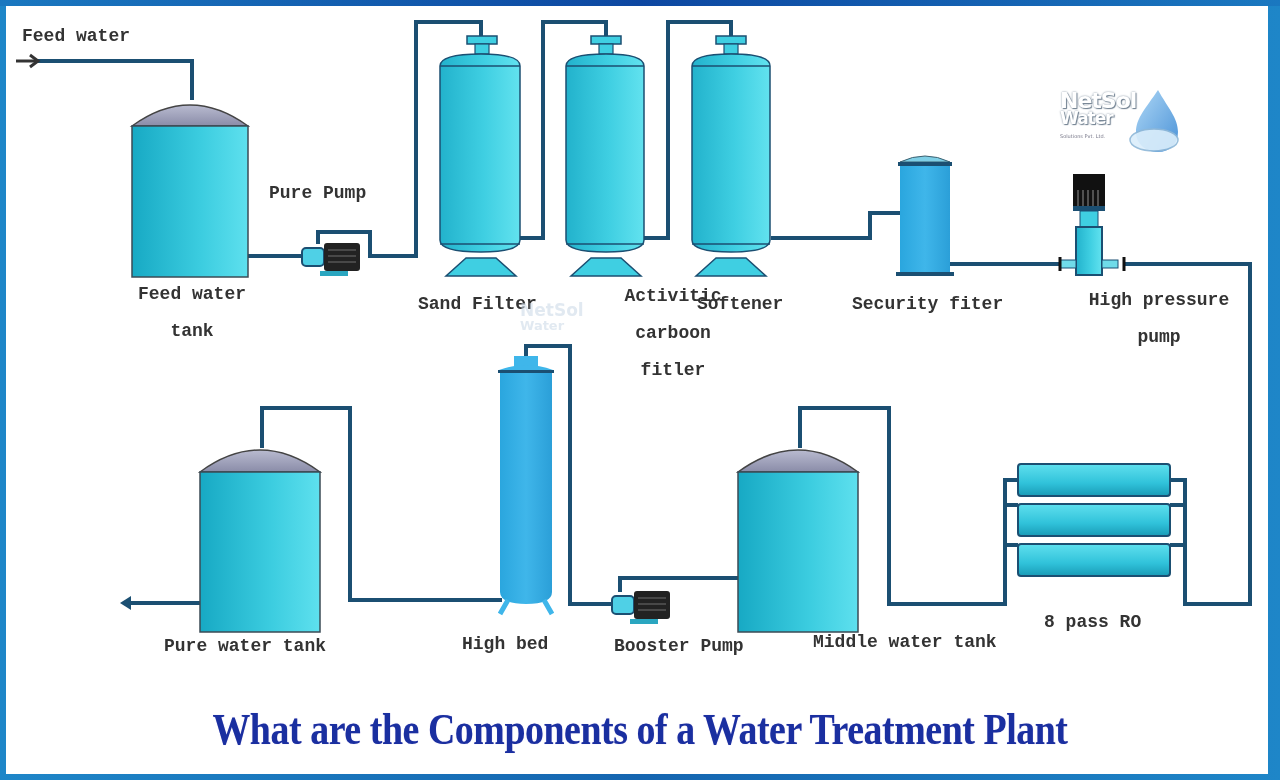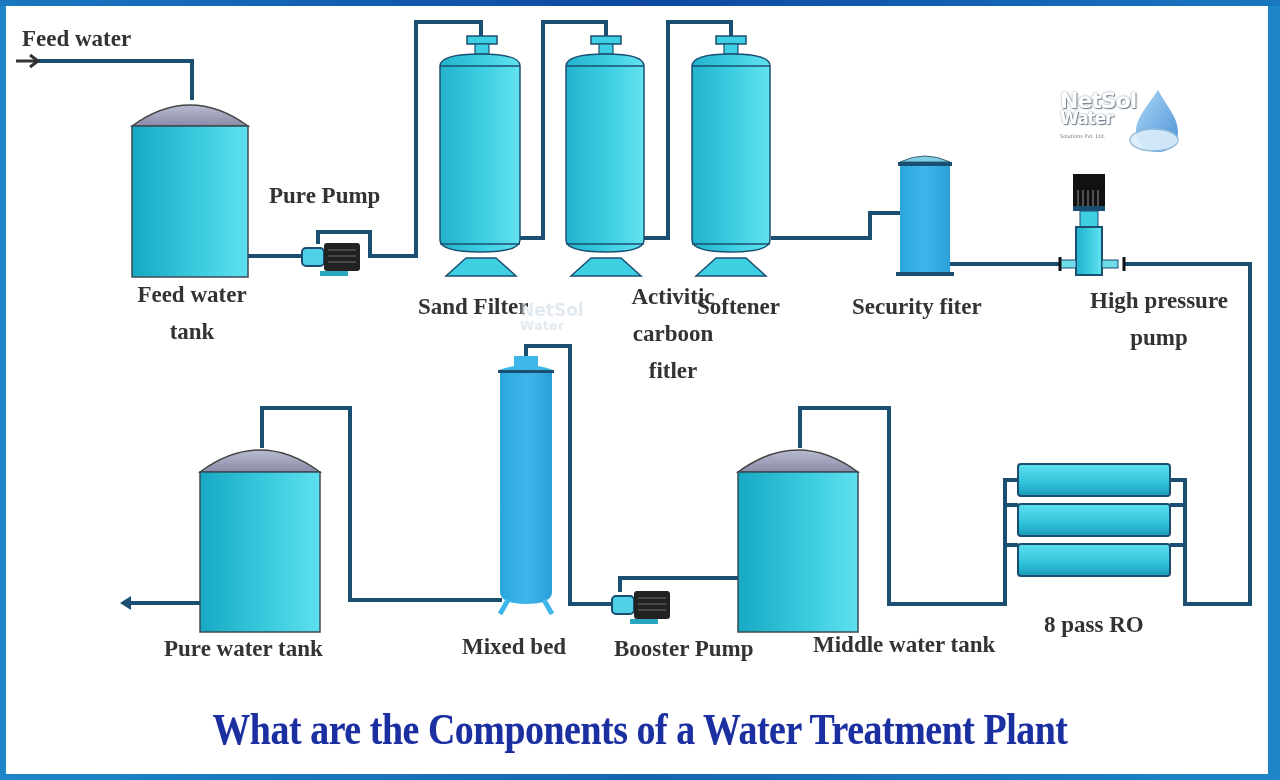--- a/index.html
+++ b/index.html
@@ -2,21 +2,21 @@
 <html><head>
 <meta charset="utf-8">
 <style>
   html,body{margin:0;padding:0;}
   body{width:1280px;height:780px;overflow:hidden;background:#1a7fc4;font-family:"DejaVu Sans","Liberation Sans",sans-serif;}
   .frame{position:absolute;left:0;top:0;width:1280px;height:780px;
     background:linear-gradient(90deg,#1e86c8 0%,#1565b0 50%,#1e86c8 100%);}
   .frame-top{position:absolute;left:0;top:0;width:1280px;height:6px;background:linear-gradient(90deg,#1a78c0,#0d47a1,#1a78c0);}
   .canvas{position:absolute;left:6px;top:6px;width:1262px;height:768px;background:#ffffff;}
   svg.diagram{position:absolute;left:0;top:0;}
-  .lbl{position:absolute;font-family:Liberation Serif, serif;font-weight:bold;font-size:23px;color:#333333;white-space:nowrap;line-height:1;}
+  .lbl{position:absolute;font-family:Liberation Mono, monospace;font-weight:bold;font-size:18px;color:#333333;white-space:nowrap;line-height:1;}
   .lbl.ml{line-height:37px;white-space:normal;text-align:center;}
   .title{position:absolute;left:0;top:704px;width:1280px;text-align:center;
     font-family:"Liberation Serif","DejaVu Serif",serif;font-weight:bold;font-size:44px;
     color:#1a2fa0;letter-spacing:-0.5px;transform:scaleX(0.86);transform-origin:center;
     text-shadow:0 0 1px #c0b6e6;}
   .logo{position:absolute;left:1058px;top:88px;width:124px;height:72px;}
   .logo-net{position:absolute;left:2px;top:0;font-family:"DejaVu Sans",sans-serif;font-weight:bold;font-size:22px;color:#ffffff;
     text-shadow:0 0 2px #7a8a9a,1px 1px 1px #6b7b8b;letter-spacing:-1px;}
   .logo-water{position:absolute;left:2px;top:20px;font-family:"DejaVu Sans",sans-serif;font-weight:bold;font-size:17px;color:#ffffff;
     text-shadow:0 0 2px #7a8a9a,1px 1px 1px #6b7b8b;letter-spacing:-1px;}
@@ -186,21 +186,21 @@
 <div class="lbl ml" style="left:122px;top:276px;width:140px;">Feed water tank</div>
 <div class="lbl" style="left:269px;top:184px;">Pure Pump</div>
 <div class="lbl" style="left:418px;top:295px;">Sand Filter</div>
 <div class="lbl ml" style="left:583px;top:278px;width:100px;margin-left:40px;">Activitic carboon fitler</div>
 <div class="lbl" style="left:697px;top:295px;">Softener</div>
 <div class="lbl" style="left:852px;top:295px;">Security fiter</div>
 <div class="lbl ml" style="left:1061px;top:282px;width:180px;margin-left:8px;">High pressure pump</div>
 <div class="lbl" style="left:1044px;top:613px;">8 pass RO</div>
 <div class="lbl" style="left:813px;top:633px;">Middle water tank</div>
 <div class="lbl" style="left:614px;top:637px;">Booster Pump</div>
-<div class="lbl" style="left:462px;top:635px;">Mixed bed</div>
+<div class="lbl" style="left:462px;top:635px;">High bed</div>
 <div class="lbl" style="left:164px;top:637px;">Pure water tank</div>
 
 <div class="wm" style="left:520px;top:300px;font-size:17px;">NetSol</div>
 <div class="wm" style="left:520px;top:318px;font-size:13px;">Water</div>
 
 <div class="logo">
   <svg style="position:absolute;left:60px;top:0;" width="64" height="68" viewBox="0 0 64 68">
     <defs>
       <linearGradient id="dropG" x1="0" x2="1" y1="0" y2="1">
         <stop offset="0" stop-color="#9fd0f4"></stop>

